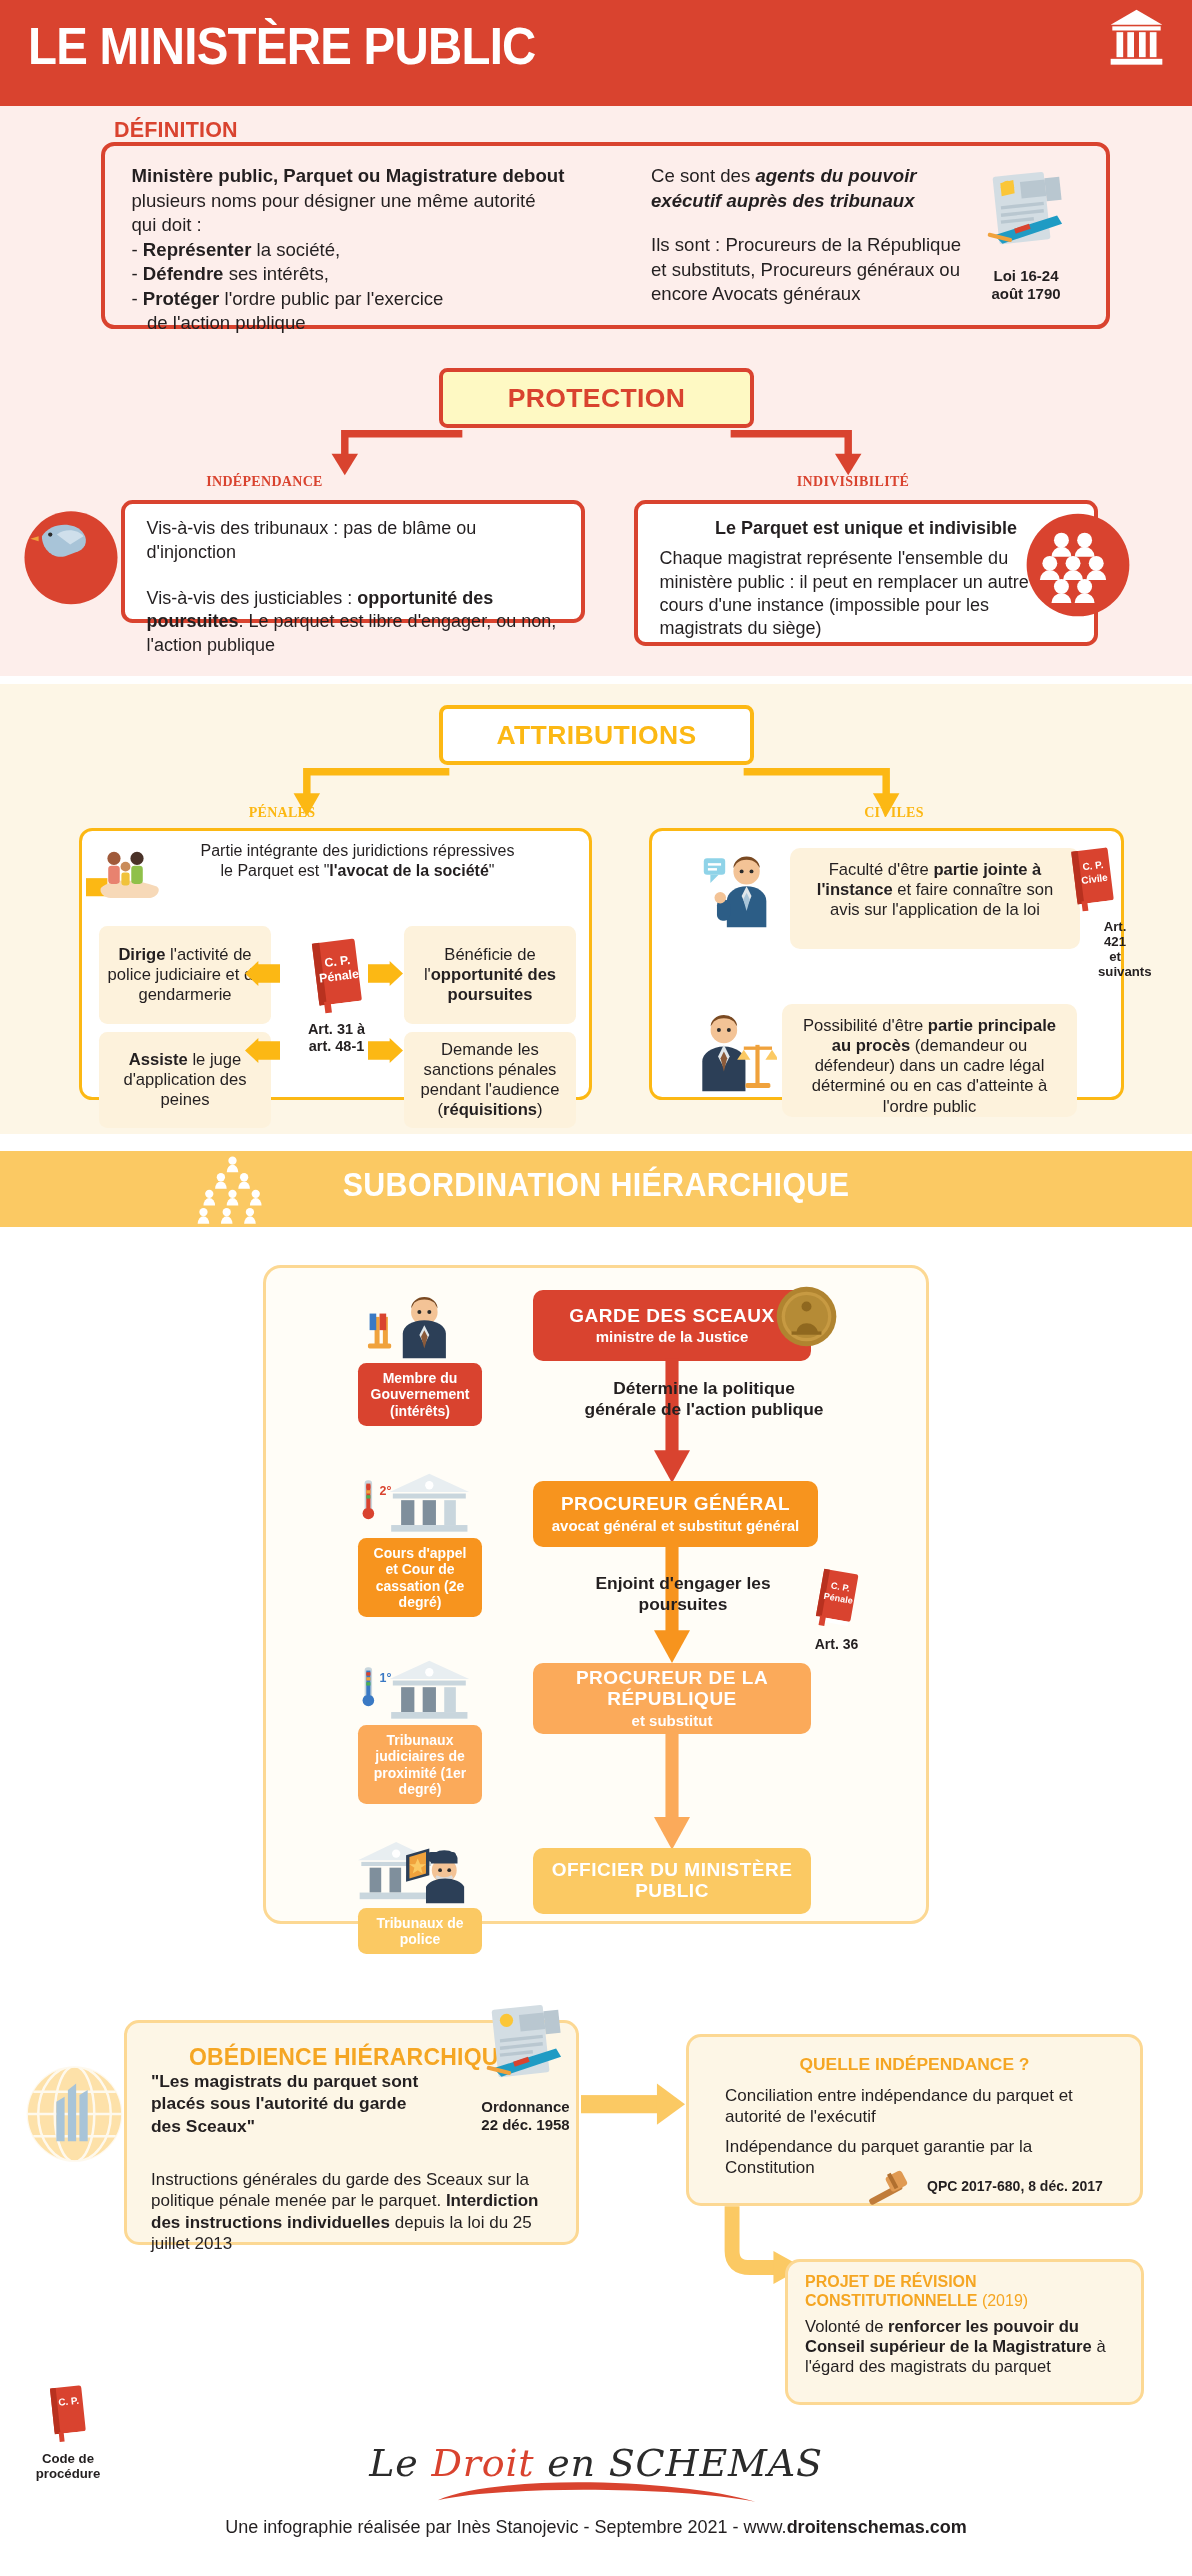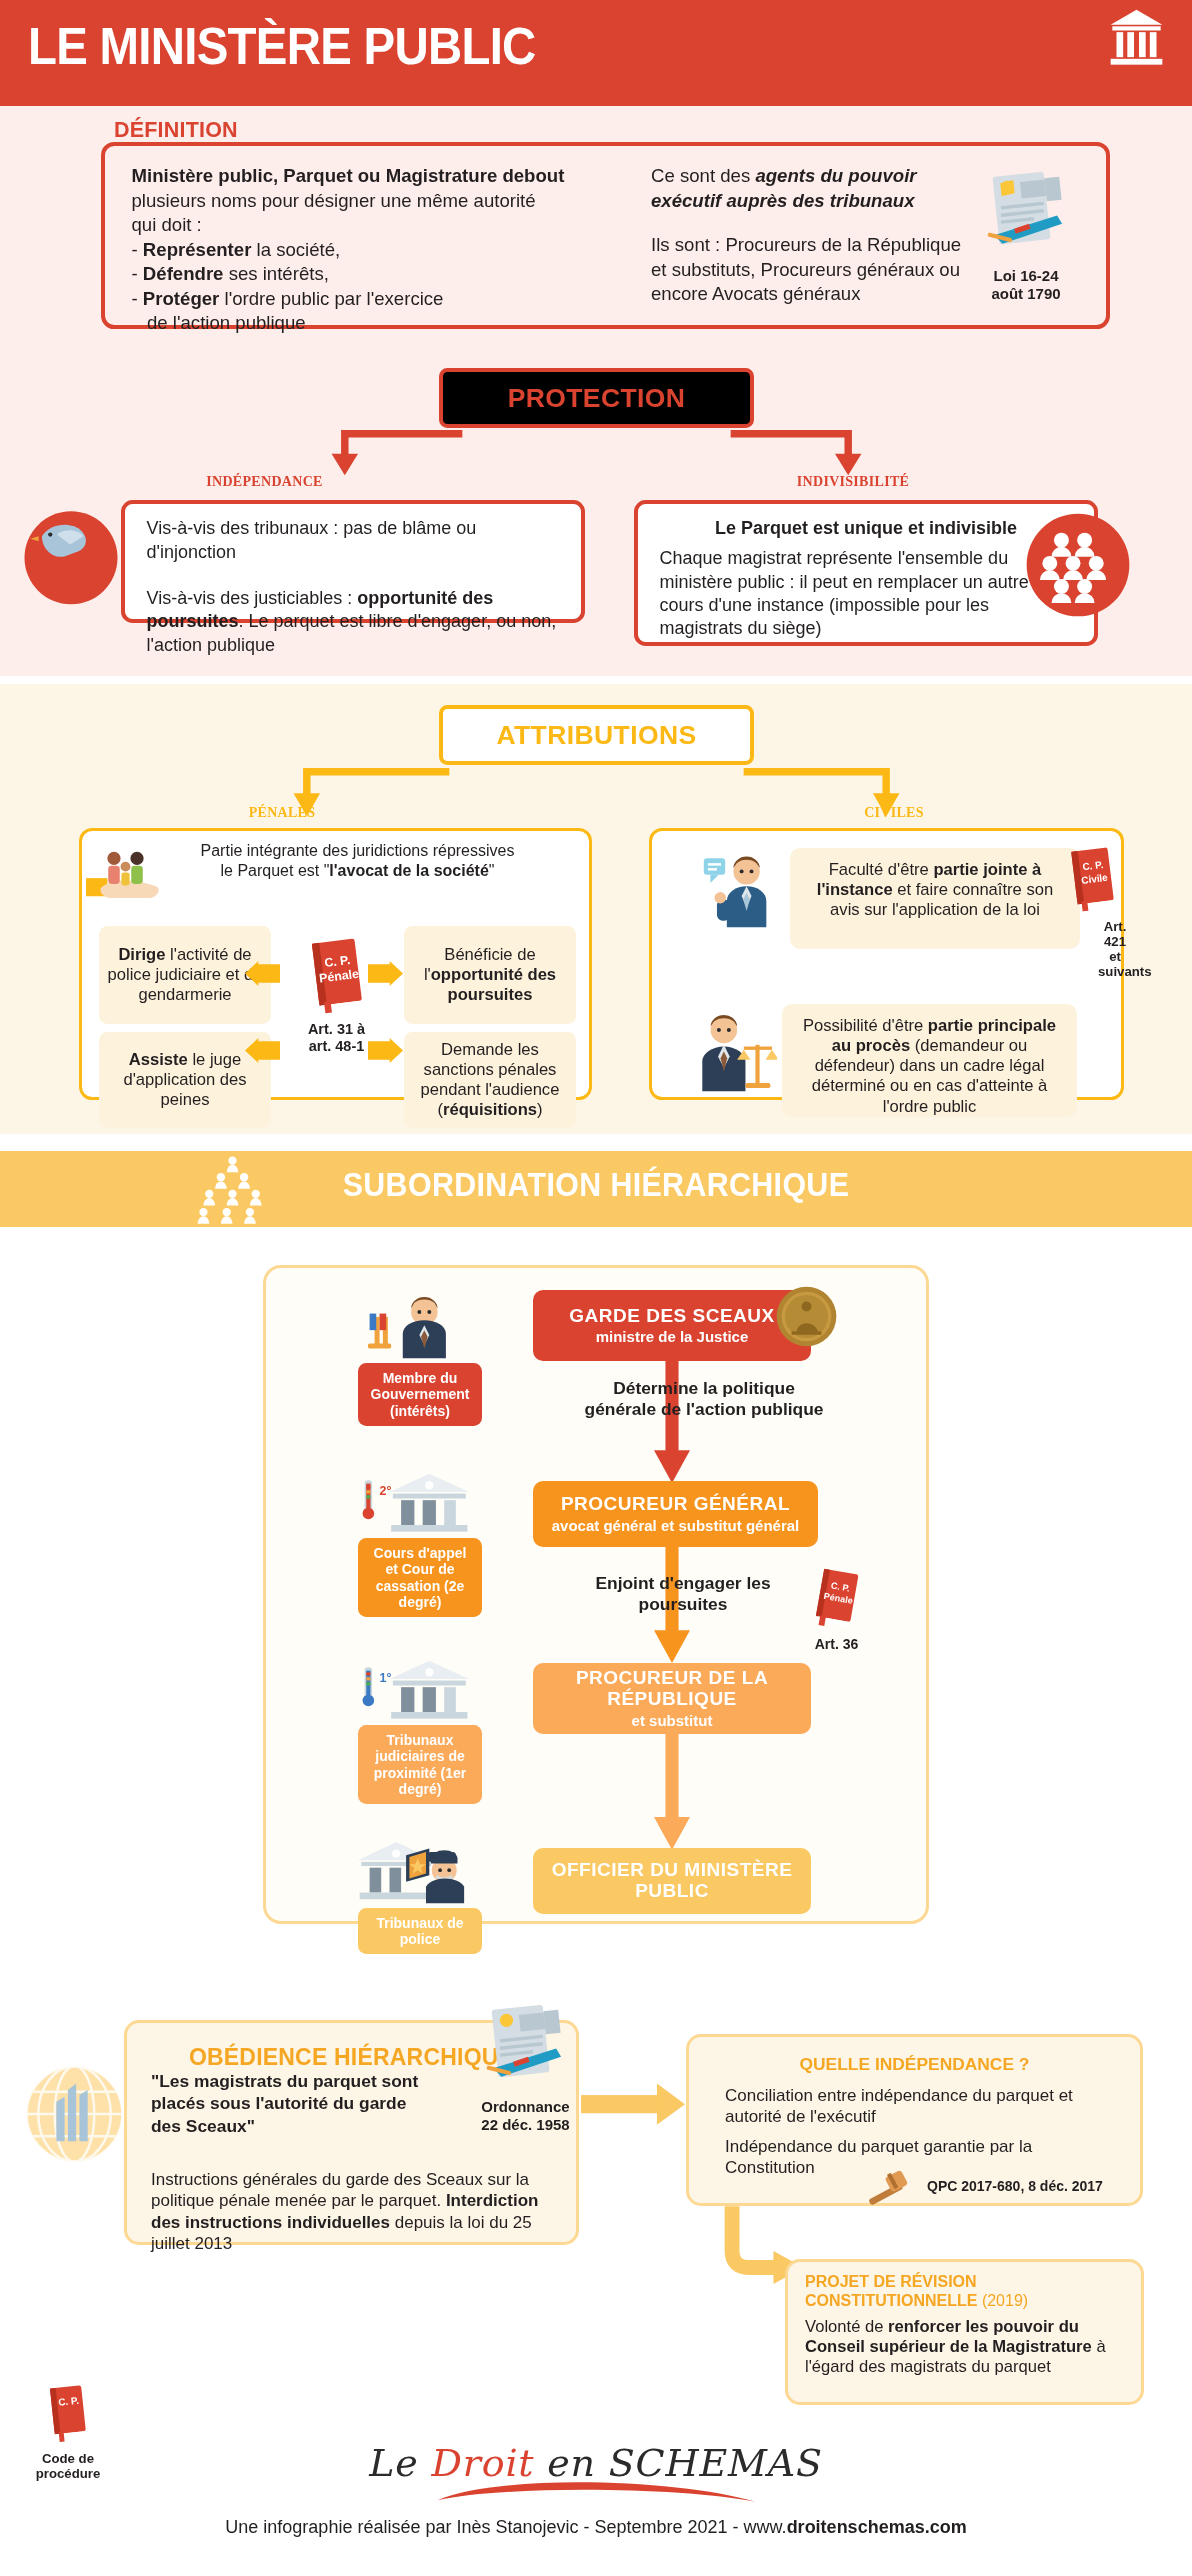--- a/index.html
+++ b/index.html
@@ -59,21 +59,21 @@
   .doc-ref {
     font-size:15px; font-weight:bold; line-height:1.2; margin-top:1.7px;
   }
 
   
   .sec-protection {
     position:absolute; left:0; top:346px; width:1192px; height:330px;
     background:#fdeeeb;
   }
   .banner-box {
-    position:absolute; background:#000000; border:4.1px solid #d9432f;
+    position:absolute; background:#fef9c3; border:4.1px solid #d9432f;
     border-radius:8.3px; display:flex; align-items:center; justify-content:center;
   }
   .banner-box.prot { left:439px; top:368px; width:315px; height:60px; }
   .banner-box .btxt {
     font-size:26.5px; font-weight:bold; color:#d9432f; letter-spacing:0.4px;
     font-family:"Liberation Sans Narrow","Liberation Sans",sans-serif;
   }
   .banner-box.attr { left:439px; top:705px; width:315px; height:60px;
     border-color:#fcb814; background:#ffffff;}
   .banner-box.attr .btxt { color:#fcb814; }

